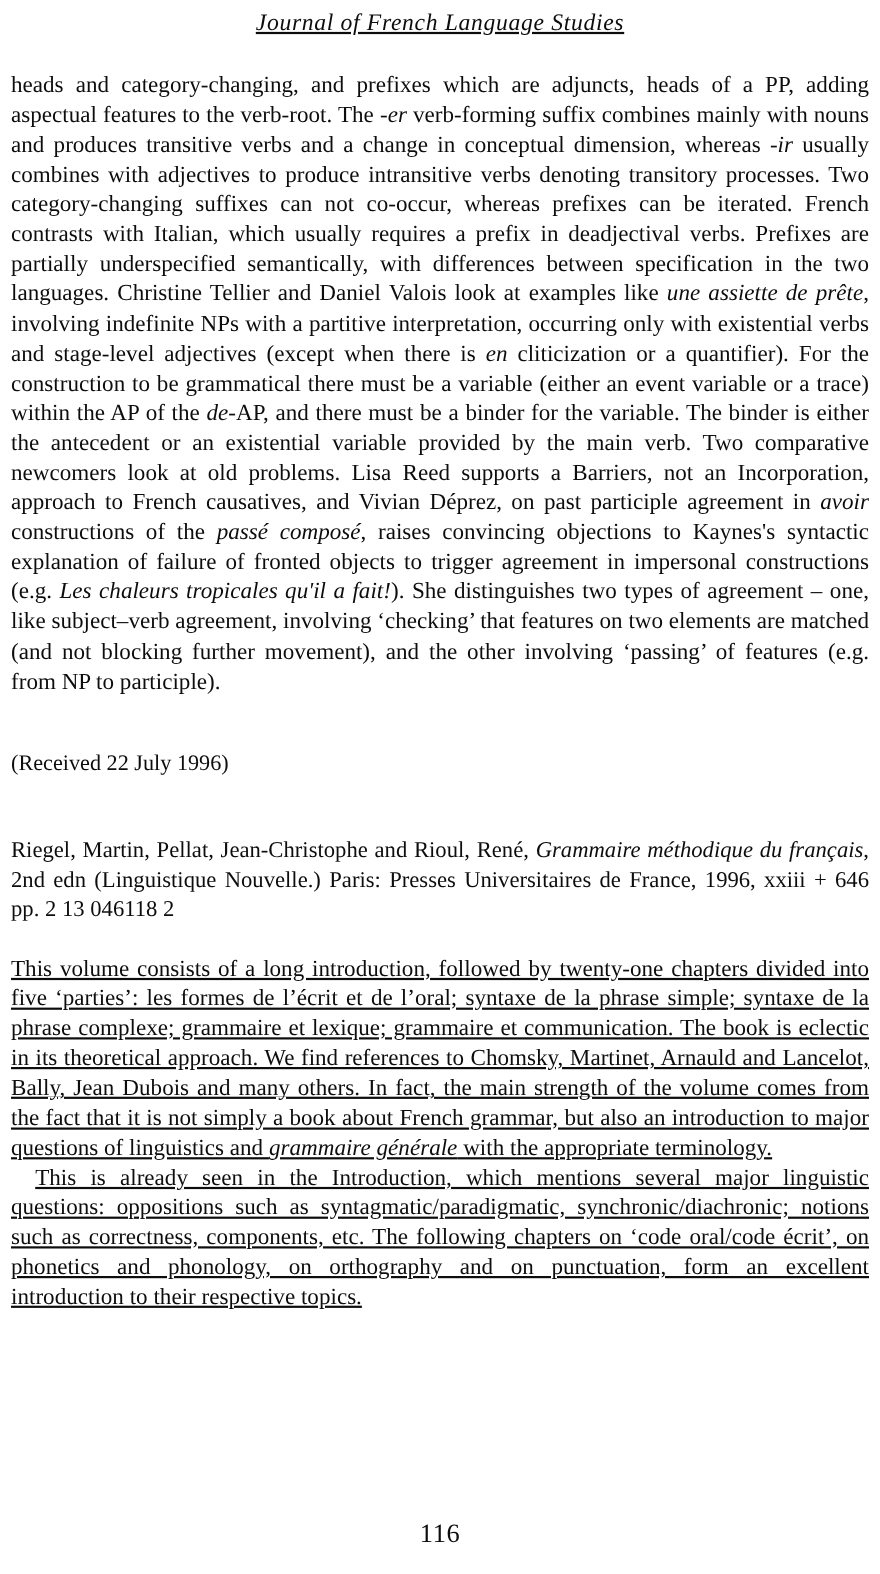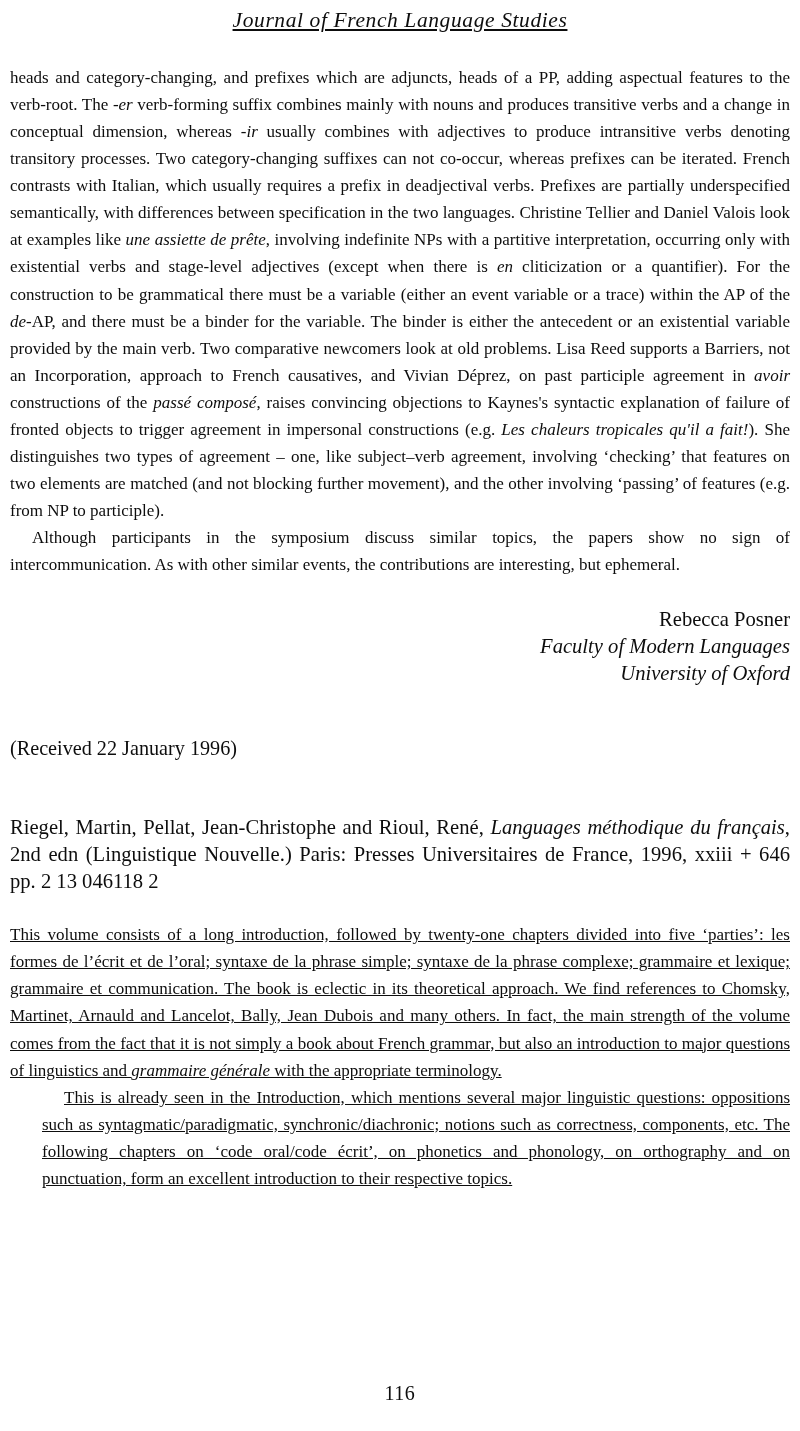--- a/index.html
+++ b/index.html
@@ -31,21 +31,21 @@
     line-height: 1.2;
     text-decoration: underline;
   }
   .body-block {
     margin-top: 30px;
   }
   p.para {
     margin: 0;
     text-align: justify;
     text-justify: inter-word;
-    font-size: 17px;
+    font-size: 21px;
     line-height: 27.1px;
     hyphens: none;
     -webkit-hyphens: none;
   }
   p.para.indent {
     text-indent: 22px;
   }
   .signature {
     margin-top: 27px;
     text-align: right;
@@ -66,56 +66,49 @@
     text-align: justify;
     font-size: 20.6px;
     line-height: 27.1px;
   }
   .review-body {
     margin-top: 26px;
     text-decoration: underline;
   }
   .review-body p.para + p.para {
     margin-top: 0;
-    margin-left: 32px;
   }
   .folio {
     position: absolute;
     left: 0;
     right: 0;
     top: 1374px;
     text-align: center;
-    font-size: 20px;
+    font-size: 24px;
     letter-spacing: 0.5px;
   }
   i { font-style: italic; }
 </style>
 </head>
 <body>
 
 <div class="page">
 
   <div class="running-head">Journal of French Language Studies</div>
 
   <div class="body-block">
     <div id="review-one-paragraphs">
         <p class="para">heads and category-changing, and prefixes which are adjuncts, heads of a PP, adding aspectual features to the verb-root. The <i>-er</i> verb-forming suffix combines mainly with nouns and produces transitive verbs and a change in conceptual dimension, whereas <i>-ir</i> usually combines with adjectives to produce intransitive verbs denoting transitory processes. Two category-changing suffixes can not co-occur, whereas prefixes can be iterated. French contrasts with Italian, which usually requires a prefix in deadjectival verbs. Prefixes are partially underspecified semantically, with differences between specification in the two languages. Christine Tellier and Daniel Valois look at examples like <i>une assiette de prête</i>, involving indefinite NPs with a partitive interpretation, occurring only with existential verbs and stage-level adjectives (except when there is <i>en</i> cliticization or a quantifier). For the construction to be grammatical there must be a variable (either an event variable or a trace) within the AP of the <i>de</i>-AP, and there must be a binder for the variable. The binder is either the antecedent or an existential variable provided by the main verb. Two comparative newcomers look at old problems. Lisa Reed supports a Barriers, not an Incorporation, approach to French causatives, and Vivian Déprez, on past participle agreement in <i>avoir</i> constructions of the <i>passé composé</i>, raises convincing objections to Kaynes's syntactic explanation of failure of fronted objects to trigger agreement in impersonal constructions (e.g. <i>Les chaleurs tropicales qu'il a fait!</i>). She distinguishes two types of agreement – one, like subject–verb agreement, involving ‘checking’ that features on two elements are matched (and not blocking further movement), and the other involving ‘passing’ of features (e.g. from NP to participle).</p>
-        <p class="para indent">Although participants in the symposium discuss similar topics, the papers show no sign of intercommunication. As with other similar events, the contributions are interesting, but ephemeral.</p>
       </div>
 
-    <div class="signature">
-      <div>Rebecca Posner</div>
-      <div class="affil">Faculty of Modern Languages</div>
-      <div class="affil">University of Oxford</div>
-    </div>
 
-    <div class="received">(Received 22 January 1996)</div>
+    <div class="received">(Received 22 July 1996)</div>
   </div>
 
-  <div class="citation" id="review-two-citation">Riegel, Martin, Pellat, Jean-Christophe and Rioul, René, <i>Languages méthodique du français</i>, 2nd edn (Linguistique Nouvelle.) Paris: Presses Universitaires de France, 1996, xxiii + 646 pp. 2 13 046118 2</div>
+  <div class="citation" id="review-two-citation">Riegel, Martin, Pellat, Jean-Christophe and Rioul, René, <i>Grammaire méthodique du français</i>, 2nd edn (Linguistique Nouvelle.) Paris: Presses Universitaires de France, 1996, xxiii + 646 pp. 2 13 046118 2</div>
 
   <div class="review-body" id="review-two-paragraphs">
       <p class="para">This volume consists of a long introduction, followed by twenty-one chapters divided into five ‘parties’: les formes de l’écrit et de l’oral; syntaxe de la phrase simple; syntaxe de la phrase complexe; grammaire et lexique; grammaire et communication. The book is eclectic in its theoretical approach. We find references to Chomsky, Martinet, Arnauld and Lancelot, Bally, Jean Dubois and many others. In fact, the main strength of the volume comes from the fact that it is not simply a book about French grammar, but also an introduction to major questions of linguistics and <i>grammaire générale</i> with the appropriate terminology.</p>
       <p class="para indent">This is already seen in the Introduction, which mentions several major linguistic questions: oppositions such as syntagmatic/paradigmatic, synchronic/diachronic; notions such as correctness, components, etc. The following chapters on ‘code oral/code écrit’, on phonetics and phonology, on orthography and on punctuation, form an excellent introduction to their respective topics.</p>
     </div>
 
   <div class="folio">116</div>
 
 </div>
 

